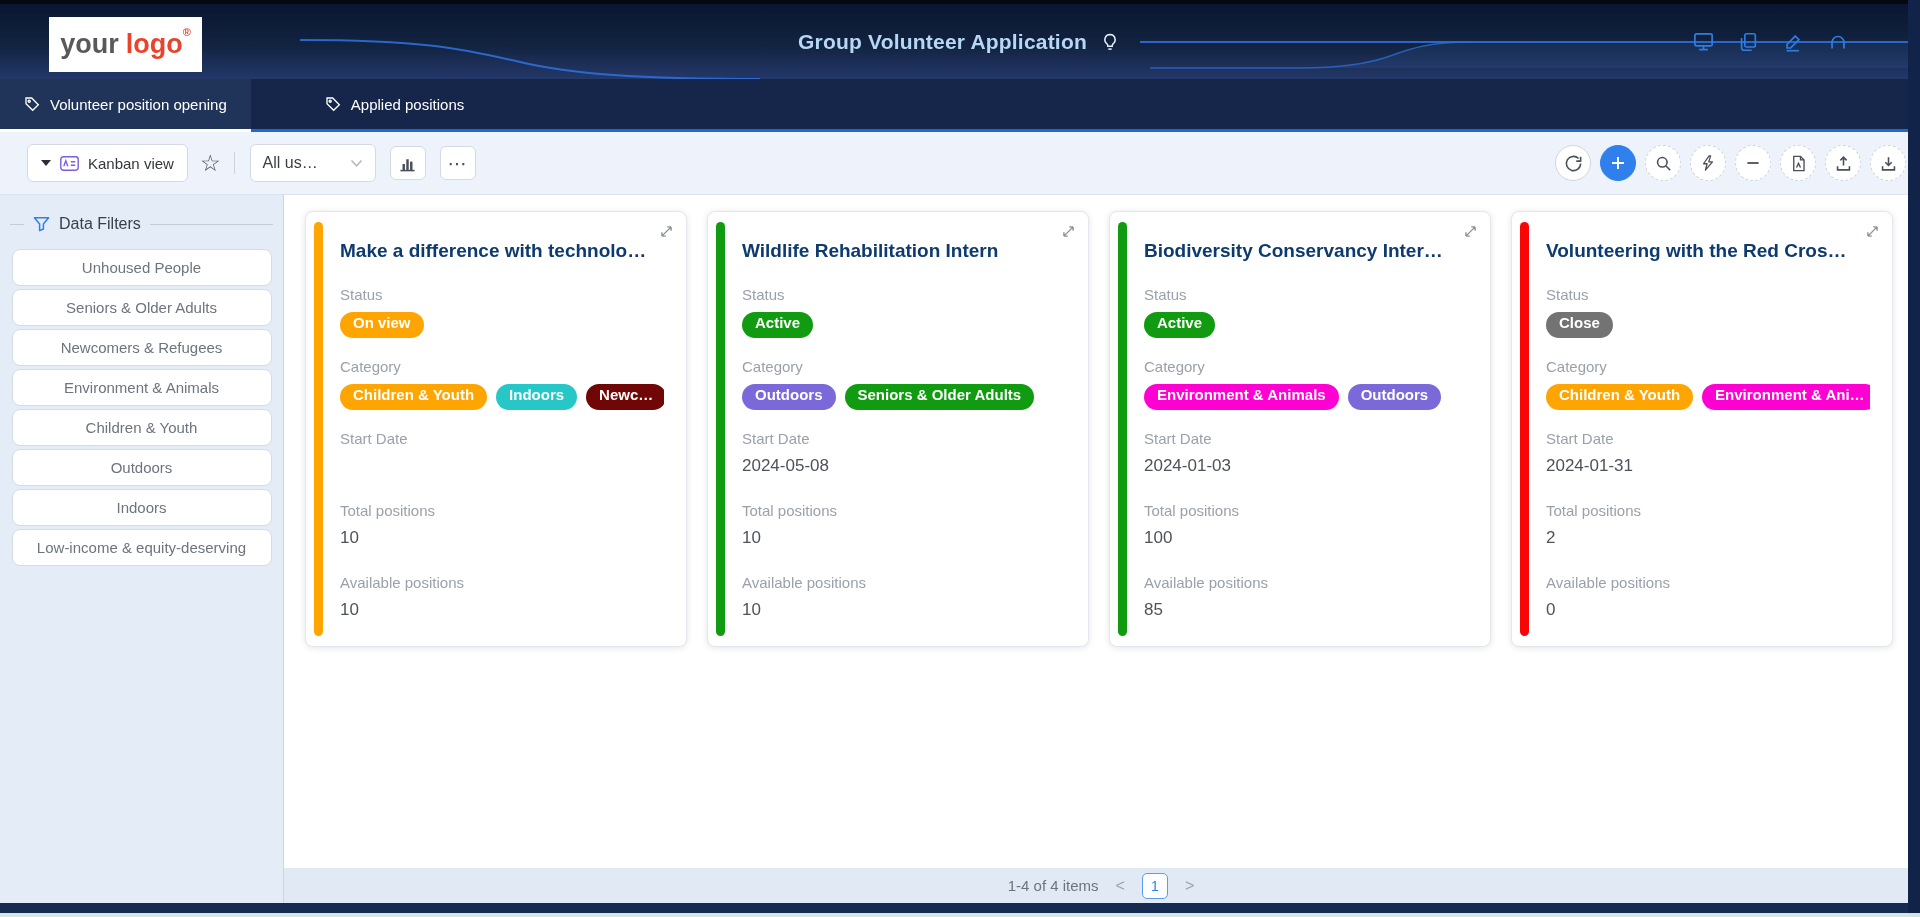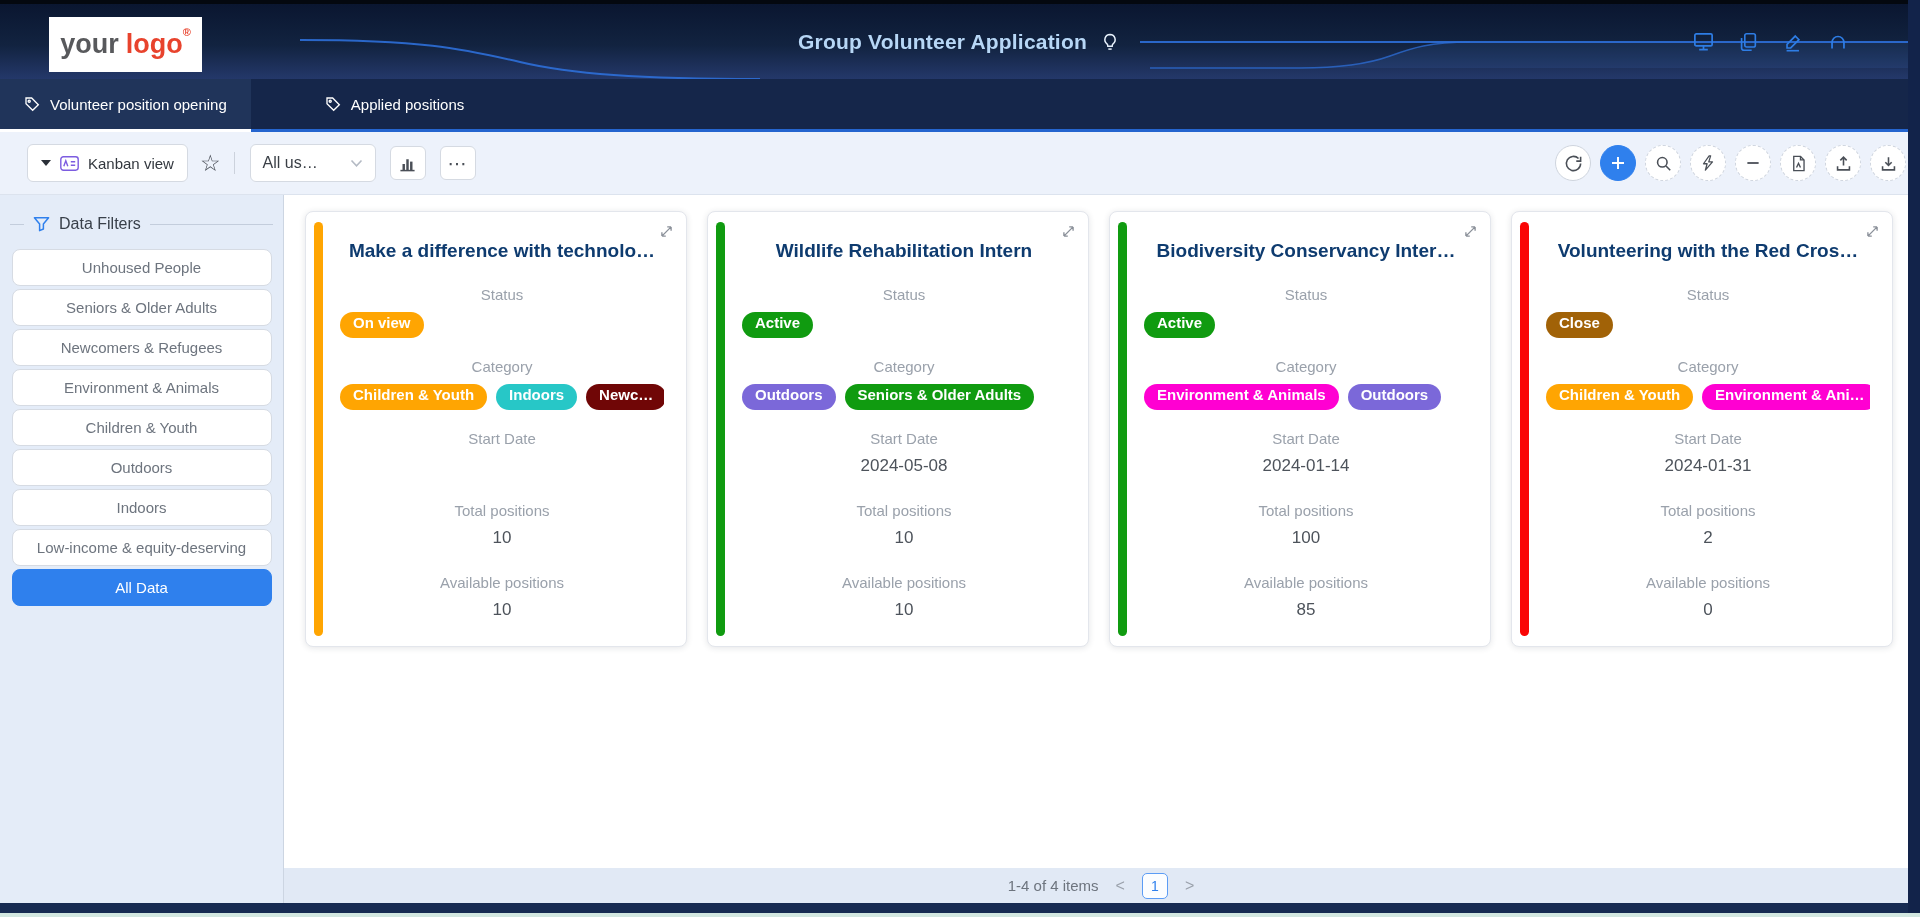--- a/index.html
+++ b/index.html
@@ -51,21 +51,21 @@
   .sidebar { width:284px; background:#e4ecf8; border-right:1px solid #ccd5e2; padding-top:14px; flex:0 0 auto; }
   .sb-title { display:flex; align-items:center; gap:9px; margin:6px 10px 16px; color:#39404a; font-size:16px;justify-content:center; }
   .sb-title::before { content:""; flex:0 0 14px; height:1px; background:#c3cddc; }
   .sb-title::after { content:""; flex:1; height:1px; background:#c3cddc; }
   .filter-btn { display:block; width:260px; margin:0 auto 3px; height:37px; line-height:35px; text-align:center;
     background:#fff; border:1px solid #d6dbe3; border-radius:8px; font-size:15px; color:#6d747e;
     white-space:nowrap; overflow:hidden; cursor:pointer; }
   .filter-btn.active { background:#2f80ed; border-color:#2f80ed; color:#fff; }
 
   .main { flex:1; background:#fff; display:flex; flex-direction:column; min-width:0; }
-  .canvas { flex:1; display:flex; gap:20px; padding:16px 0 0 21px; align-items:flex-start;text-align:center; }
+  .canvas { flex:1; display:flex; gap:20px; padding:16px 0 0 21px; align-items:flex-start; }
   .card { width:382px; height:436px; background:#fff; border:1px solid #e3e6ec; border-radius:8px;
     box-shadow:0 1px 6px rgba(30,40,60,.12); position:relative; padding:22px 22px 0 34px; flex:0 0 auto; cursor:pointer; }
   .accent { position:absolute; left:8px; top:10px; bottom:10px; width:9px; border-radius:5px; }
   .expand { position:absolute; top:11px; right:11px; width:17px; height:17px; cursor:pointer; }
   .card-title { font-size:19px; font-weight:bold; color:#0e3b6f; white-space:nowrap; overflow:hidden; margin:6px 0 24px; }
   .flabel { font-size:15px; color:#9aa1ab; margin:0 0 9px; }
   .fvalue { font-size:17px; color:#4d535b; min-height:26px; margin:0 0 20px; }
   .badges { display:flex; gap:9px; white-space:nowrap; overflow:hidden; min-height:26px; margin:0 0 20px; }
   .badge { color:#fff; font-size:15px; font-weight:bold; padding:2px 13px 3px; border-radius:14px; flex:0 0 auto; }
 
@@ -241,21 +241,20 @@
         <span>Data Filters</span>
       </div>
       <div class="filter-btn">Unhoused People</div>
       <div class="filter-btn">Seniors &amp; Older Adults</div>
       <div class="filter-btn">Newcomers &amp; Refugees</div>
       <div class="filter-btn">Environment &amp; Animals</div>
       <div class="filter-btn">Children &amp; Youth</div>
       <div class="filter-btn">Outdoors</div>
       <div class="filter-btn">Indoors</div>
       <div class="filter-btn">Low-income &amp; equity-deserving</div>
-      <div class="filter-btn active">All Data</div>
     </div>
 
     <div class="main">
       <div class="canvas">
 
         <div class="card">
           <span class="accent" style="background-color: rgb(255, 165, 2);"></span>
           <span class="expand">
             <svg width="17" height="17" viewBox="0 0 24 24" fill="none" stroke="#8a9099" stroke-width="1.9">
               <path d="M5.5 18.5 L18.5 5.5 M18.5 5.5 h-5.5 M18.5 5.5 v5.5 M5.5 18.5 h5.5 M5.5 18.5 v-5.5"></path>
@@ -316,38 +315,38 @@
           <div class="flabel">Status</div>
           <div class="badges">
             <span class="badge" style="background-color: rgb(16, 155, 16);">Active</span>
           </div>
           <div class="flabel">Category</div>
           <div class="badges">
             <span class="badge" style="background-color: rgb(255, 0, 210);">Environment &amp; Animals</span>
             <span class="badge" style="background-color: rgb(123, 104, 217);">Outdoors</span>
           </div>
           <div class="flabel">Start Date</div>
-          <div class="fvalue">2024-01-14</div>
+          <div class="fvalue">2024-01-03</div>
           <div class="flabel">Total positions</div>
           <div class="fvalue">100</div>
           <div class="flabel">Available positions</div>
           <div class="fvalue">85</div>
         </div>
 
         <div class="card">
           <span class="accent" style="background-color: rgb(250, 5, 5);"></span>
           <span class="expand">
             <svg width="17" height="17" viewBox="0 0 24 24" fill="none" stroke="#8a9099" stroke-width="1.9">
               <path d="M5.5 18.5 L18.5 5.5 M18.5 5.5 h-5.5 M18.5 5.5 v5.5 M5.5 18.5 h5.5 M5.5 18.5 v-5.5"></path>
             </svg>
           </span>
           <div class="card-title">Volunteering with the Red Cros…</div>
           <div class="flabel">Status</div>
           <div class="badges">
-            <span class="badge" style="background-color: #a16207;">Close</span>
+            <span class="badge" style="background-color: #737373;">Close</span>
           </div>
           <div class="flabel">Category</div>
           <div class="badges">
             <span class="badge" style="background-color: rgb(255, 165, 2);">Children &amp; Youth</span>
             <span class="badge" style="background-color: rgb(255, 0, 210);">Environment &amp; Ani…</span>
           </div>
           <div class="flabel">Start Date</div>
           <div class="fvalue">2024-01-31</div>
           <div class="flabel">Total positions</div>
           <div class="fvalue">2</div>

